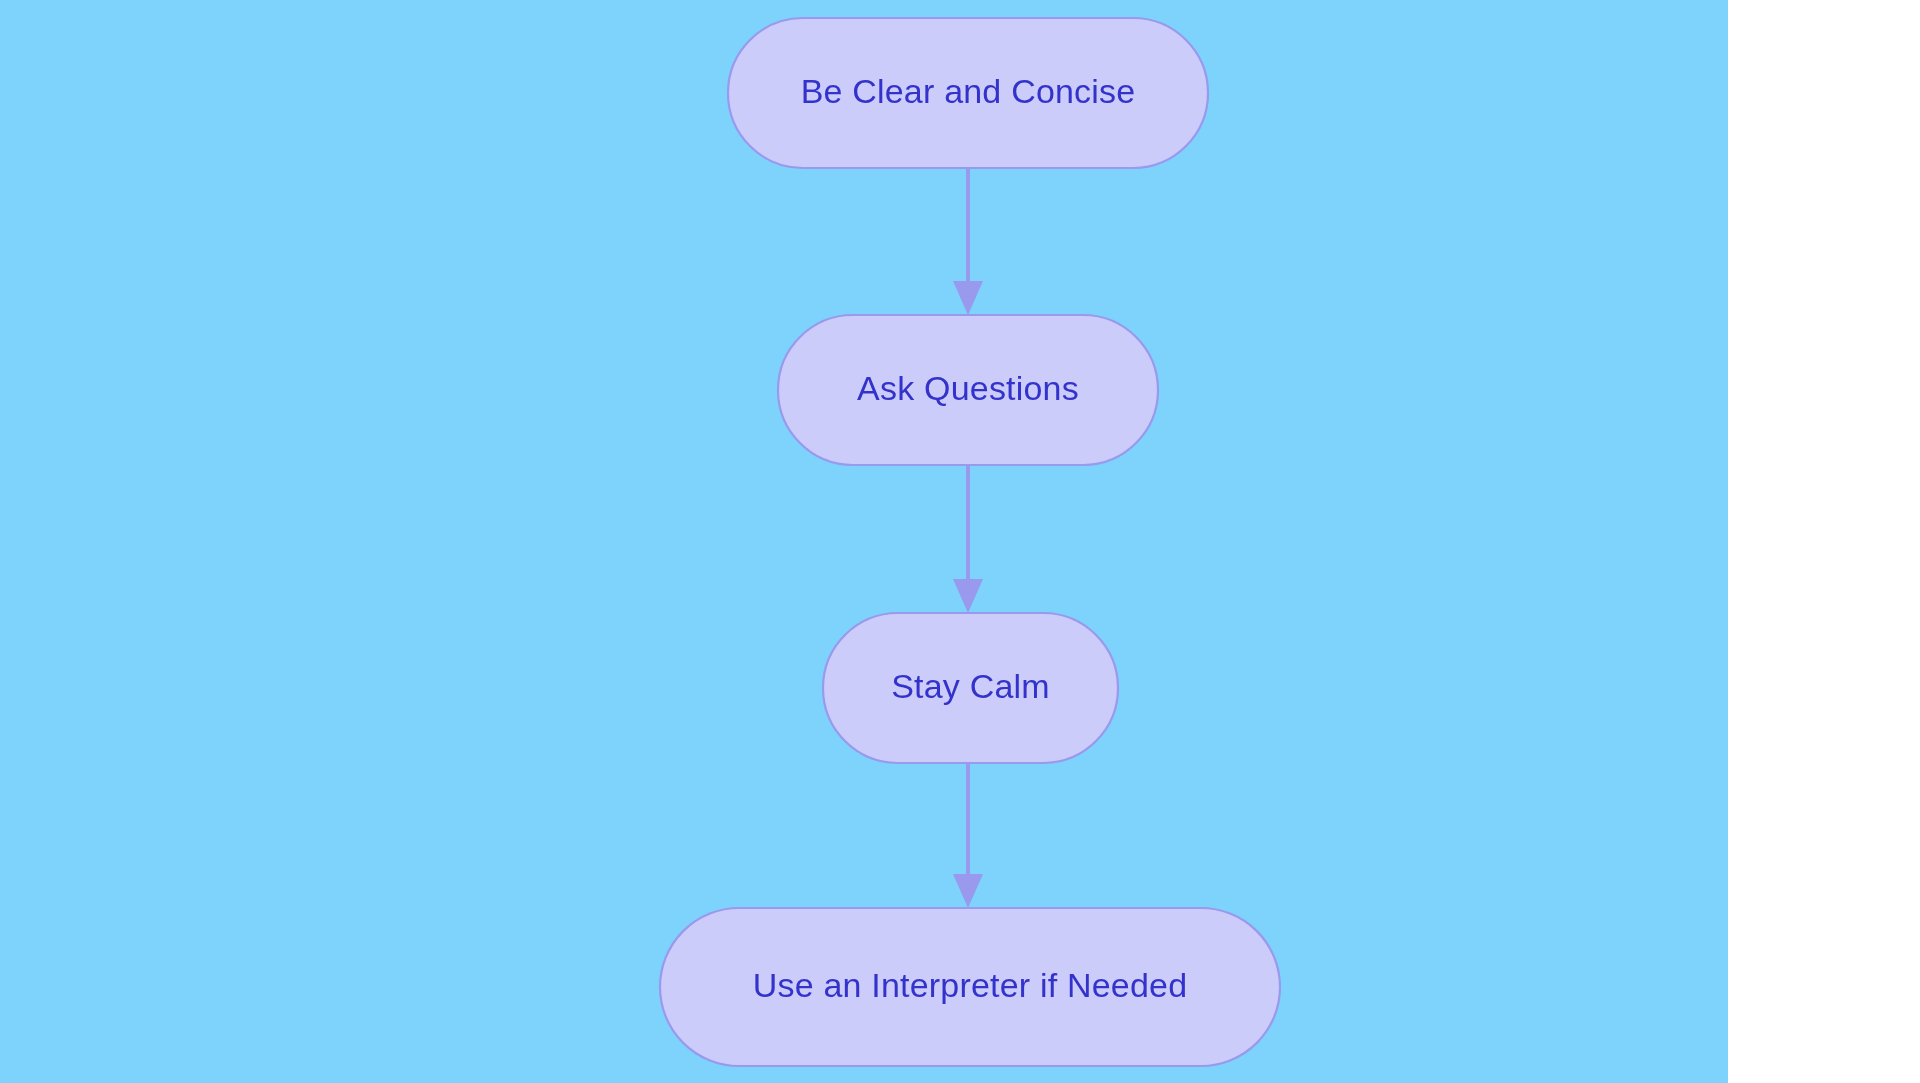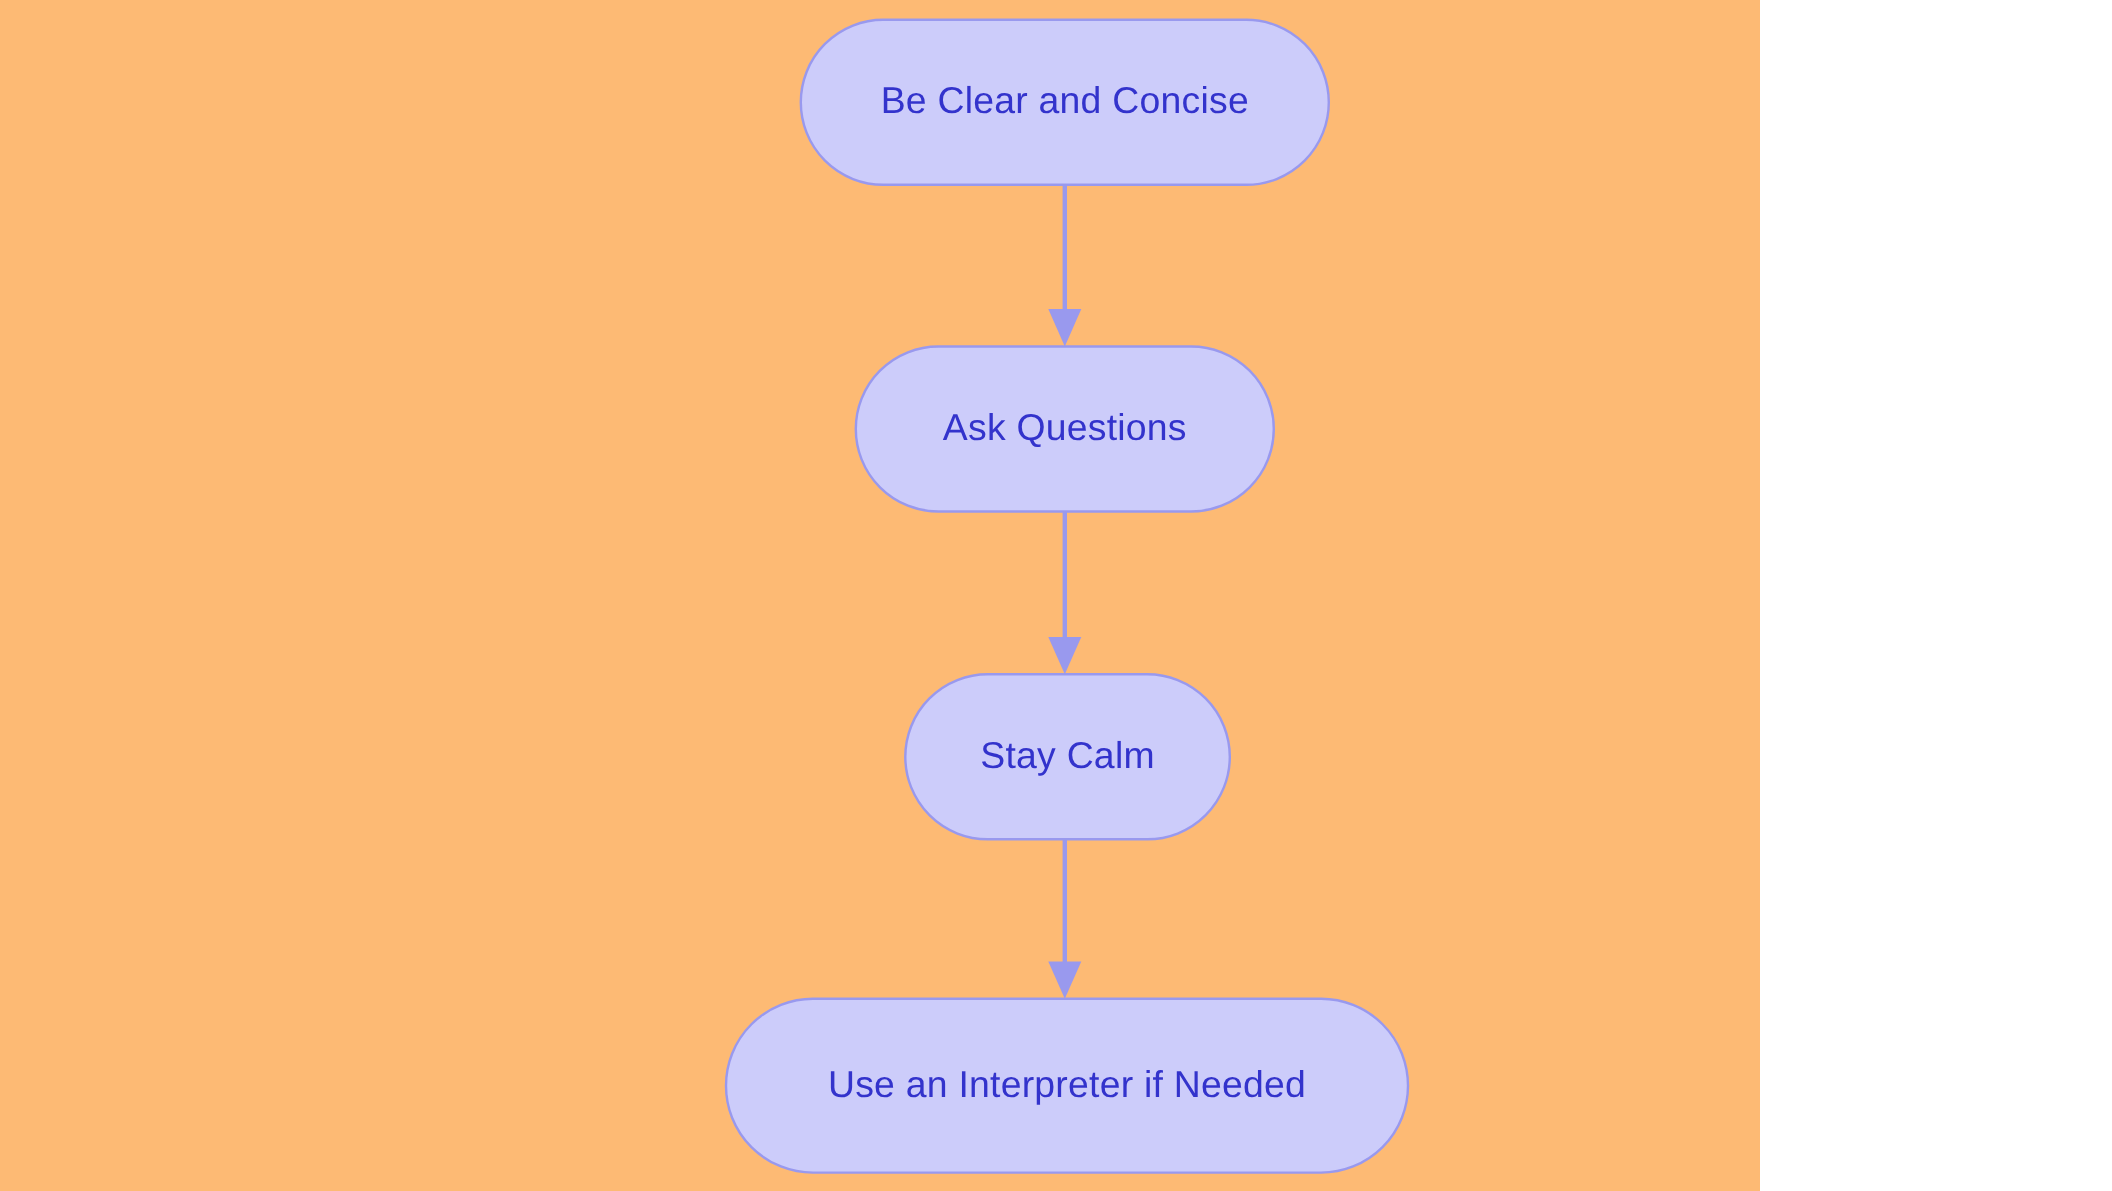--- a/index.html
+++ b/index.html
@@ -6,23 +6,23 @@
   html, body {
     margin: 0;
     padding: 0;
     background: #ffffff;
   }
   body {
     font-family: "Liberation Sans", "DejaVu Sans", sans-serif;
   }
   #canvas {
     position: relative;
-    width: 1600px;
+    width: 1728px;
     height: 1083px;
-    background: #fdba74;
+    background: #7dd3fc;
     overflow: hidden;
   }
   #flow-svg {
     position: absolute;
     left: 0;
     top: 0;
     width: 1920px;
     height: 1083px;
     display: block;
   }

